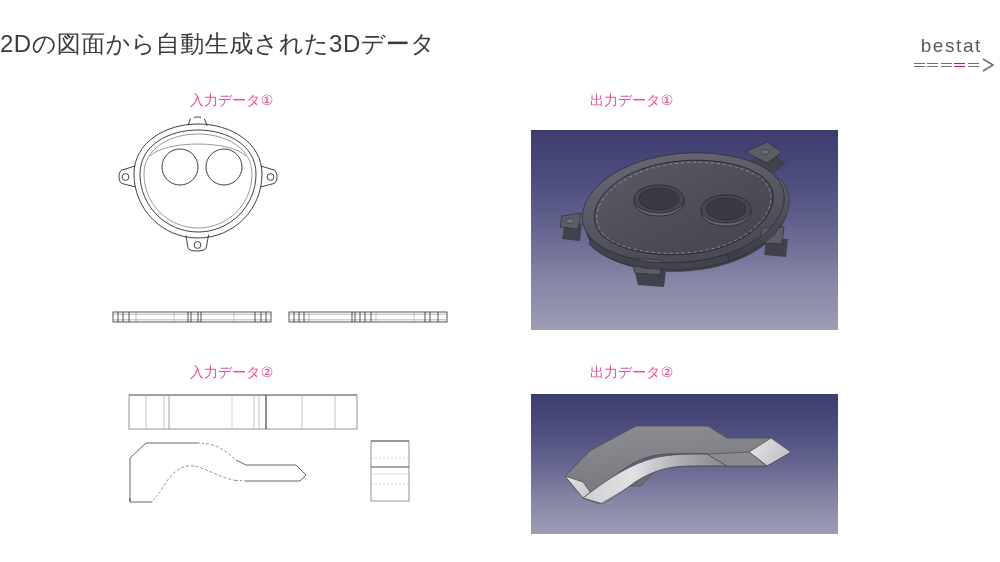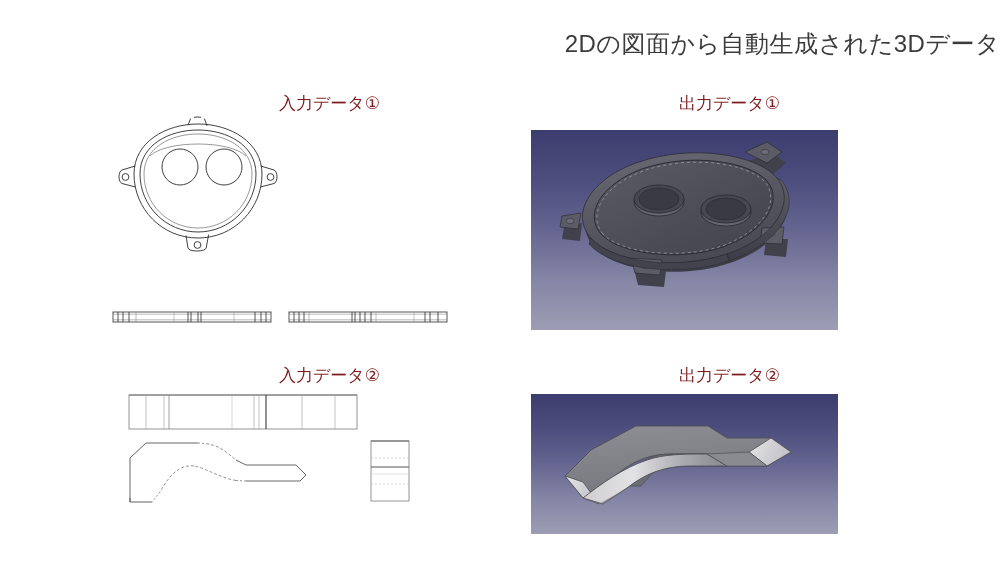--- a/index.html
+++ b/index.html
@@ -15,21 +15,21 @@
     overflow: hidden;
     font-family: "Liberation Sans", "DejaVu Sans", sans-serif;
   }
 
   
   #slide-title {
     position: absolute;
     left: 0;
     top: 28px;
     width: 1000px;
-    text-align: right;
+    text-align: left;
     font-size: 24px;
     letter-spacing: 0.5px;
     color: #3b3b3b;
     font-weight: 400;
     white-space: nowrap;
   }
 
   
   #logo {
     position: absolute;
@@ -70,24 +70,24 @@
   #logo-head {
     width: 0; height: 0;
     position: relative;
     margin-left: 1px;
   }
   #logo-head svg { display: block; }
 
   
   .caption {
     position: absolute;
-    font-size: 17px;
-    color: #7f1d1d;
+    font-size: 14px;
+    color: #ec4899;
     white-space: nowrap;
-    text-align: right;
+    text-align: left;
   }
   #cap-in1  { left: 190px; top: 92px;  width: 190px; }
   #cap-out1 { left: 590px; top: 92px;  width: 190px; }
   #cap-in2  { left: 190px; top: 364px; width: 190px; }
   #cap-out2 { left: 590px; top: 364px; width: 190px; }
 
   
   .dwg { position: absolute; }
   #dwg-top-plate { left: 108px; top: 114px;  width: 180px; height: 160px; }
   #dwg-sec-a     { left: 112px; top: 306px;  width: 160px; height: 22px; }
@@ -112,20 +112,50 @@
   #render-2 { left: 531px; top: 394px; width: 307px; height: 140px; }
   .render svg { display: block; width: 100%; height: 100%; }
 </style>
 </head>
 <body>
 
 <div id="slide">
 
   <div id="slide-title">2Dの図面から自動生成された3Dデータ</div>
 
+  <div id="logo">
+    <div id="logo-word">bestat</div>
+    <div id="logo-arrow">
+      <span class="logo-dash">
+          <i></i>
+          <i></i>
+        </span>
+      <span class="logo-dash">
+          <i></i>
+          <i></i>
+        </span>
+      <span class="logo-dash">
+          <i></i>
+          <i></i>
+        </span>
+      <span class="logo-dash red">
+          <i></i>
+          <i></i>
+        </span>
+      <span class="logo-dash">
+          <i></i>
+          <i></i>
+        </span>
+      <span id="logo-head">
+        <svg width="14" height="14" viewBox="0 0 14 14" style="position:absolute;top:-7px;left:0;">
+          <path d="M1 1 L11 7 L1 13" fill="none" stroke="#6f6f6f" stroke-width="1.6"></path>
+        </svg>
+      </span>
+    </div>
+  </div>
 
   <div class="caption" id="cap-in1">入力データ①</div>
   <div class="caption" id="cap-in2">入力データ②</div>
   <div class="caption" id="cap-out1">出力データ①</div>
   <div class="caption" id="cap-out2">出力データ②</div>
 
   <div class="dwg" id="dwg-top-plate">
     <svg viewBox="0 0 180 160" xmlns="http://www.w3.org/2000/svg">
       <g fill="none" stroke="#2b2b2b" stroke-width="0.9" stroke-linejoin="round">
 

